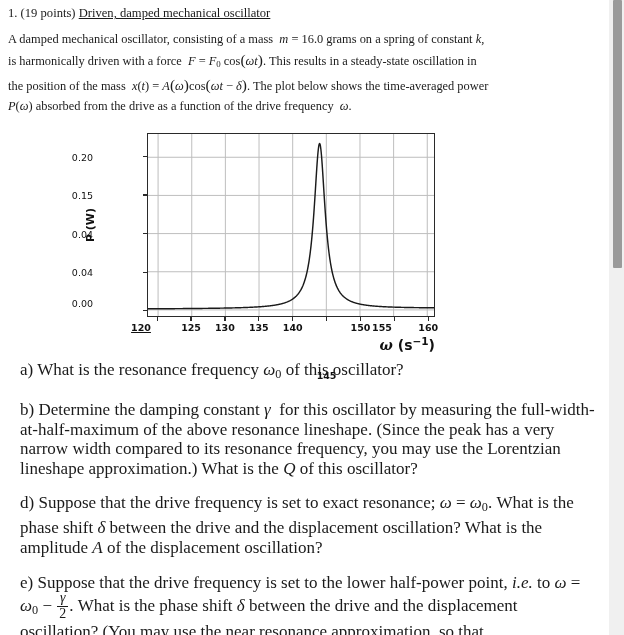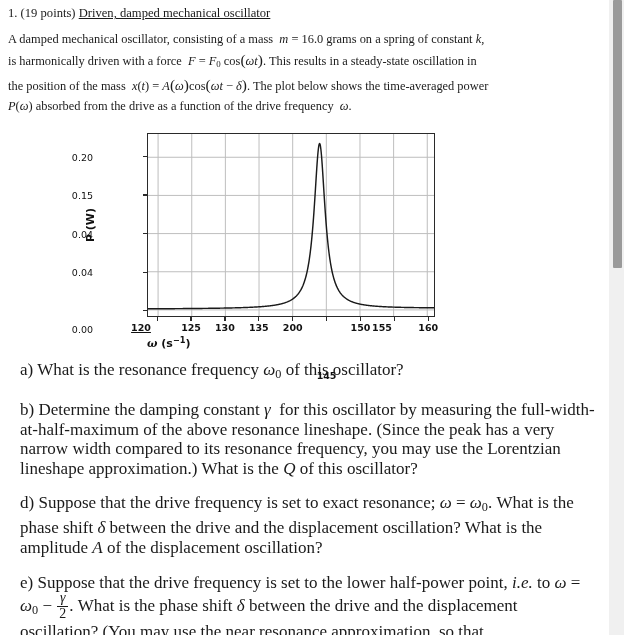--- a/index.html
+++ b/index.html
@@ -122,23 +122,23 @@
     top: 185px;
     width: 1.3px;
     height: 4px;
     background: #2a2a2a;
   }
   .xaxis-title {
     position: absolute;
     top: 203px;
     left: 55px;
     width: 288px;
-    text-align: left;
+    text-align: right;
     font-family: "DejaVu Sans", sans-serif;
-    font-size: 11px;
+    font-size: 14px;
     font-weight: bold;
     color: #111;
   }
   .yaxis-title {
     position: absolute;
     left: -2px;
     top: 93px;
     transform: translate(-50%, -50%) rotate(-90deg);
     font-family: "DejaVu Sans", sans-serif;
     font-size: 11px;
@@ -226,41 +226,41 @@
             <line x1="0" y1="139.25" x2="288" y2="139.25" stroke="#bdbdbd" stroke-width="1"></line>
             <line x1="0" y1="100.68" x2="288" y2="100.68" stroke="#bdbdbd" stroke-width="1"></line>
             <line x1="0" y1="62.10" x2="288" y2="62.10" stroke="#bdbdbd" stroke-width="1"></line>
             <line x1="0" y1="23.53" x2="288" y2="23.53" stroke="#bdbdbd" stroke-width="1"></line>
           </g>
         <path id="curve-path" fill="none" stroke="#1a1a1a" stroke-width="1.45" stroke-linejoin="round" stroke-linecap="round" d="M 0.00 176.74 L 0.32 176.73 L 0.64 176.73 L 0.96 176.73 L 1.28 176.73 L 1.60 176.73 L 1.92 176.73 L 2.24 176.72 L 2.56 176.72 L 2.88 176.72 L 3.20 176.72 L 3.52 176.72 L 3.84 176.72 L 4.16 176.71 L 4.48 176.71 L 4.80 176.71 L 5.12 176.71 L 5.44 176.71 L 5.76 176.71 L 6.08 176.70 L 6.40 176.70 L 6.72 176.70 L 7.04 176.70 L 7.36 176.70 L 7.68 176.70 L 8.00 176.69 L 8.32 176.69 L 8.64 176.69 L 8.96 176.69 L 9.28 176.69 L 9.60 176.68 L 9.92 176.68 L 10.24 176.68 L 10.56 176.68 L 10.88 176.68 L 11.20 176.68 L 11.52 176.67 L 11.84 176.67 L 12.16 176.67 L 12.48 176.67 L 12.80 176.67 L 13.12 176.66 L 13.44 176.66 L 13.76 176.66 L 14.08 176.66 L 14.40 176.66 L 14.72 176.66 L 15.04 176.65 L 15.36 176.65 L 15.68 176.65 L 16.00 176.65 L 16.32 176.65 L 16.64 176.64 L 16.96 176.64 L 17.28 176.64 L 17.60 176.64 L 17.92 176.64 L 18.24 176.63 L 18.56 176.63 L 18.88 176.63 L 19.20 176.63 L 19.52 176.63 L 19.84 176.62 L 20.16 176.62 L 20.48 176.62 L 20.80 176.62 L 21.12 176.62 L 21.44 176.61 L 21.76 176.61 L 22.08 176.61 L 22.40 176.61 L 22.72 176.60 L 23.04 176.60 L 23.36 176.60 L 23.68 176.60 L 24.00 176.60 L 24.32 176.59 L 24.64 176.59 L 24.96 176.59 L 25.28 176.59 L 25.60 176.58 L 25.92 176.58 L 26.24 176.58 L 26.56 176.58 L 26.88 176.58 L 27.20 176.57 L 27.52 176.57 L 27.84 176.57 L 28.16 176.57 L 28.48 176.56 L 28.80 176.56 L 29.12 176.56 L 29.44 176.56 L 29.76 176.56 L 30.08 176.55 L 30.40 176.55 L 30.72 176.55 L 31.04 176.55 L 31.36 176.54 L 31.68 176.54 L 32.00 176.54 L 32.32 176.54 L 32.64 176.53 L 32.96 176.53 L 33.28 176.53 L 33.60 176.53 L 33.92 176.52 L 34.24 176.52 L 34.56 176.52 L 34.88 176.52 L 35.20 176.51 L 35.52 176.51 L 35.84 176.51 L 36.16 176.51 L 36.48 176.50 L 36.80 176.50 L 37.12 176.50 L 37.44 176.50 L 37.76 176.49 L 38.08 176.49 L 38.40 176.49 L 38.72 176.48 L 39.04 176.48 L 39.36 176.48 L 39.68 176.48 L 40.00 176.47 L 40.32 176.47 L 40.64 176.47 L 40.96 176.46 L 41.28 176.46 L 41.60 176.46 L 41.92 176.46 L 42.24 176.45 L 42.56 176.45 L 42.88 176.45 L 43.20 176.44 L 43.52 176.44 L 43.84 176.44 L 44.16 176.44 L 44.48 176.43 L 44.80 176.43 L 45.12 176.43 L 45.44 176.42 L 45.76 176.42 L 46.08 176.42 L 46.40 176.41 L 46.72 176.41 L 47.04 176.41 L 47.36 176.40 L 47.68 176.40 L 48.00 176.40 L 48.32 176.40 L 48.64 176.39 L 48.96 176.39 L 49.28 176.39 L 49.60 176.38 L 49.92 176.38 L 50.24 176.38 L 50.56 176.37 L 50.88 176.37 L 51.20 176.37 L 51.52 176.36 L 51.84 176.36 L 52.16 176.35 L 52.48 176.35 L 52.80 176.35 L 53.12 176.34 L 53.44 176.34 L 53.76 176.34 L 54.08 176.33 L 54.40 176.33 L 54.72 176.33 L 55.04 176.32 L 55.36 176.32 L 55.68 176.32 L 56.00 176.31 L 56.32 176.31 L 56.64 176.30 L 56.96 176.30 L 57.28 176.30 L 57.60 176.29 L 57.92 176.29 L 58.24 176.28 L 58.56 176.28 L 58.88 176.28 L 59.20 176.27 L 59.52 176.27 L 59.84 176.26 L 60.16 176.26 L 60.48 176.26 L 60.80 176.25 L 61.12 176.25 L 61.44 176.24 L 61.76 176.24 L 62.08 176.23 L 62.40 176.23 L 62.72 176.23 L 63.04 176.22 L 63.36 176.22 L 63.68 176.21 L 64.00 176.21 L 64.32 176.20 L 64.64 176.20 L 64.96 176.19 L 65.28 176.19 L 65.60 176.19 L 65.92 176.18 L 66.24 176.18 L 66.56 176.17 L 66.88 176.17 L 67.20 176.16 L 67.52 176.16 L 67.84 176.15 L 68.16 176.15 L 68.48 176.14 L 68.80 176.14 L 69.12 176.13 L 69.44 176.13 L 69.76 176.12 L 70.08 176.12 L 70.40 176.11 L 70.72 176.11 L 71.04 176.10 L 71.36 176.10 L 71.68 176.09 L 72.00 176.08 L 72.32 176.08 L 72.64 176.07 L 72.96 176.07 L 73.28 176.06 L 73.60 176.06 L 73.92 176.05 L 74.24 176.04 L 74.56 176.04 L 74.88 176.03 L 75.20 176.03 L 75.52 176.02 L 75.84 176.02 L 76.16 176.01 L 76.48 176.00 L 76.80 176.00 L 77.12 175.99 L 77.44 175.98 L 77.76 175.98 L 78.08 175.97 L 78.40 175.97 L 78.72 175.96 L 79.04 175.95 L 79.36 175.95 L 79.68 175.94 L 80.00 175.93 L 80.32 175.92 L 80.64 175.92 L 80.96 175.91 L 81.28 175.90 L 81.60 175.90 L 81.92 175.89 L 82.24 175.88 L 82.56 175.88 L 82.88 175.87 L 83.20 175.86 L 83.52 175.85 L 83.84 175.85 L 84.16 175.84 L 84.48 175.83 L 84.80 175.82 L 85.12 175.81 L 85.44 175.81 L 85.76 175.80 L 86.08 175.79 L 86.40 175.78 L 86.72 175.77 L 87.04 175.77 L 87.36 175.76 L 87.68 175.75 L 88.00 175.74 L 88.32 175.73 L 88.64 175.72 L 88.96 175.71 L 89.28 175.70 L 89.60 175.70 L 89.92 175.69 L 90.24 175.68 L 90.56 175.67 L 90.88 175.66 L 91.20 175.65 L 91.52 175.64 L 91.84 175.63 L 92.16 175.62 L 92.48 175.61 L 92.80 175.60 L 93.12 175.59 L 93.44 175.58 L 93.76 175.57 L 94.08 175.56 L 94.40 175.55 L 94.72 175.54 L 95.04 175.52 L 95.36 175.51 L 95.68 175.50 L 96.00 175.49 L 96.32 175.48 L 96.64 175.47 L 96.96 175.46 L 97.28 175.44 L 97.60 175.43 L 97.92 175.42 L 98.24 175.41 L 98.56 175.39 L 98.88 175.38 L 99.20 175.37 L 99.52 175.36 L 99.84 175.34 L 100.16 175.33 L 100.48 175.32 L 100.80 175.30 L 101.12 175.29 L 101.44 175.28 L 101.76 175.26 L 102.08 175.25 L 102.40 175.23 L 102.72 175.22 L 103.04 175.20 L 103.36 175.19 L 103.68 175.17 L 104.00 175.16 L 104.32 175.14 L 104.64 175.13 L 104.96 175.11 L 105.28 175.09 L 105.60 175.08 L 105.92 175.06 L 106.24 175.04 L 106.56 175.03 L 106.88 175.01 L 107.20 174.99 L 107.52 174.97 L 107.84 174.96 L 108.16 174.94 L 108.48 174.92 L 108.80 174.90 L 109.12 174.88 L 109.44 174.86 L 109.76 174.84 L 110.08 174.82 L 110.40 174.80 L 110.72 174.78 L 111.04 174.76 L 111.36 174.74 L 111.68 174.72 L 112.00 174.69 L 112.32 174.67 L 112.64 174.65 L 112.96 174.63 L 113.28 174.60 L 113.60 174.58 L 113.92 174.56 L 114.24 174.53 L 114.56 174.51 L 114.88 174.48 L 115.20 174.46 L 115.52 174.43 L 115.84 174.40 L 116.16 174.38 L 116.48 174.35 L 116.80 174.32 L 117.12 174.29 L 117.44 174.27 L 117.76 174.24 L 118.08 174.21 L 118.40 174.18 L 118.72 174.15 L 119.04 174.11 L 119.36 174.08 L 119.68 174.05 L 120.00 174.02 L 120.32 173.98 L 120.64 173.95 L 120.96 173.92 L 121.28 173.88 L 121.60 173.85 L 121.92 173.81 L 122.24 173.77 L 122.56 173.73 L 122.88 173.70 L 123.20 173.66 L 123.52 173.62 L 123.84 173.58 L 124.16 173.53 L 124.48 173.49 L 124.80 173.45 L 125.12 173.41 L 125.44 173.36 L 125.76 173.32 L 126.08 173.27 L 126.40 173.22 L 126.72 173.17 L 127.04 173.12 L 127.36 173.07 L 127.68 173.02 L 128.00 172.97 L 128.32 172.92 L 128.64 172.86 L 128.96 172.81 L 129.28 172.75 L 129.60 172.69 L 129.92 172.63 L 130.24 172.57 L 130.56 172.51 L 130.88 172.45 L 131.20 172.38 L 131.52 172.32 L 131.84 172.25 L 132.16 172.18 L 132.48 172.11 L 132.80 172.03 L 133.12 171.96 L 133.44 171.89 L 133.76 171.81 L 134.08 171.73 L 134.40 171.65 L 134.72 171.56 L 135.04 171.48 L 135.36 171.39 L 135.68 171.30 L 136.00 171.21 L 136.32 171.12 L 136.64 171.02 L 136.96 170.92 L 137.28 170.82 L 137.60 170.71 L 137.92 170.61 L 138.24 170.50 L 138.56 170.39 L 138.88 170.27 L 139.20 170.15 L 139.52 170.03 L 139.84 169.90 L 140.16 169.78 L 140.48 169.64 L 140.80 169.51 L 141.12 169.37 L 141.44 169.22 L 141.76 169.08 L 142.08 168.92 L 142.40 168.77 L 142.72 168.60 L 143.04 168.44 L 143.36 168.27 L 143.68 168.09 L 144.00 167.91 L 144.32 167.72 L 144.64 167.53 L 144.96 167.33 L 145.28 167.12 L 145.60 166.90 L 145.92 166.68 L 146.24 166.46 L 146.56 166.22 L 146.88 165.98 L 147.20 165.73 L 147.52 165.46 L 147.84 165.20 L 148.16 164.92 L 148.48 164.63 L 148.80 164.33 L 149.12 164.02 L 149.44 163.69 L 149.76 163.36 L 150.08 163.01 L 150.40 162.65 L 150.72 162.28 L 151.04 161.89 L 151.36 161.48 L 151.68 161.06 L 152.00 160.63 L 152.32 160.17 L 152.64 159.70 L 152.96 159.20 L 153.28 158.69 L 153.60 158.15 L 153.92 157.59 L 154.24 157.00 L 154.56 156.39 L 154.88 155.75 L 155.20 155.08 L 155.52 154.38 L 155.84 153.65 L 156.16 152.89 L 156.48 152.08 L 156.80 151.24 L 157.12 150.36 L 157.44 149.43 L 157.76 148.46 L 158.08 147.44 L 158.40 146.36 L 158.72 145.23 L 159.04 144.04 L 159.36 142.79 L 159.68 141.47 L 160.00 140.08 L 160.32 138.61 L 160.64 137.06 L 160.96 135.43 L 161.28 133.70 L 161.60 131.88 L 161.92 129.96 L 162.24 127.92 L 162.56 125.77 L 162.88 123.50 L 163.20 121.10 L 163.52 118.56 L 163.84 115.87 L 164.16 113.03 L 164.48 110.03 L 164.80 106.87 L 165.12 103.53 L 165.44 100.02 L 165.76 96.32 L 166.08 92.44 L 166.40 88.37 L 166.72 84.12 L 167.04 79.69 L 167.36 75.08 L 167.68 70.33 L 168.00 65.43 L 168.32 60.43 L 168.64 55.35 L 168.96 50.23 L 169.28 45.13 L 169.60 40.09 L 169.92 35.19 L 170.24 30.50 L 170.56 26.09 L 170.88 22.05 L 171.20 18.46 L 171.52 15.40 L 171.84 12.93 L 172.16 11.12 L 172.48 10.02 L 172.80 9.64 L 173.12 10.01 L 173.44 11.12 L 173.76 12.93 L 174.08 15.39 L 174.40 18.46 L 174.72 22.05 L 175.04 26.08 L 175.36 30.49 L 175.68 35.18 L 176.00 40.08 L 176.32 45.11 L 176.64 50.21 L 176.96 55.33 L 177.28 60.41 L 177.60 65.41 L 177.92 70.30 L 178.24 75.06 L 178.56 79.66 L 178.88 84.09 L 179.20 88.34 L 179.52 92.40 L 179.84 96.28 L 180.16 99.98 L 180.48 103.49 L 180.80 106.83 L 181.12 109.99 L 181.44 112.99 L 181.76 115.82 L 182.08 118.51 L 182.40 121.05 L 182.72 123.45 L 183.04 125.72 L 183.36 127.87 L 183.68 129.90 L 184.00 131.83 L 184.32 133.65 L 184.64 135.37 L 184.96 137.00 L 185.28 138.55 L 185.60 140.01 L 185.92 141.40 L 186.24 142.72 L 186.56 143.97 L 186.88 145.16 L 187.20 146.29 L 187.52 147.36 L 187.84 148.38 L 188.16 149.35 L 188.48 150.28 L 188.80 151.16 L 189.12 152.00 L 189.44 152.80 L 189.76 153.57 L 190.08 154.30 L 190.40 154.99 L 190.72 155.66 L 191.04 156.30 L 191.36 156.91 L 191.68 157.49 L 192.00 158.05 L 192.32 158.59 L 192.64 159.10 L 192.96 159.59 L 193.28 160.07 L 193.60 160.52 L 193.92 160.96 L 194.24 161.38 L 194.56 161.78 L 194.88 162.17 L 195.20 162.54 L 195.52 162.90 L 195.84 163.24 L 196.16 163.58 L 196.48 163.90 L 196.80 164.21 L 197.12 164.50 L 197.44 164.79 L 197.76 165.07 L 198.08 165.34 L 198.40 165.60 L 198.72 165.85 L 199.04 166.09 L 199.36 166.32 L 199.68 166.55 L 200.00 166.77 L 200.32 166.98 L 200.64 167.18 L 200.96 167.38 L 201.28 167.58 L 201.60 167.76 L 201.92 167.94 L 202.24 168.12 L 202.56 168.29 L 202.88 168.45 L 203.20 168.61 L 203.52 168.77 L 203.84 168.92 L 204.16 169.07 L 204.48 169.21 L 204.80 169.35 L 205.12 169.48 L 205.44 169.61 L 205.76 169.74 L 206.08 169.86 L 206.40 169.98 L 206.72 170.10 L 207.04 170.21 L 207.36 170.32 L 207.68 170.43 L 208.00 170.54 L 208.32 170.64 L 208.64 170.74 L 208.96 170.84 L 209.28 170.93 L 209.60 171.02 L 209.92 171.11 L 210.24 171.20 L 210.56 171.29 L 210.88 171.37 L 211.20 171.45 L 211.52 171.53 L 211.84 171.61 L 212.16 171.69 L 212.48 171.76 L 212.80 171.83 L 213.12 171.90 L 213.44 171.97 L 213.76 172.04 L 214.08 172.11 L 214.40 172.17 L 214.72 172.23 L 215.04 172.30 L 215.36 172.36 L 215.68 172.41 L 216.00 172.47 L 216.32 172.53 L 216.64 172.58 L 216.96 172.64 L 217.28 172.69 L 217.60 172.74 L 217.92 172.79 L 218.24 172.84 L 218.56 172.89 L 218.88 172.94 L 219.20 172.99 L 219.52 173.03 L 219.84 173.08 L 220.16 173.12 L 220.48 173.16 L 220.80 173.21 L 221.12 173.25 L 221.44 173.29 L 221.76 173.33 L 222.08 173.37 L 222.40 173.41 L 222.72 173.44 L 223.04 173.48 L 223.36 173.52 L 223.68 173.55 L 224.00 173.59 L 224.32 173.62 L 224.64 173.65 L 224.96 173.69 L 225.28 173.72 L 225.60 173.75 L 225.92 173.78 L 226.24 173.81 L 226.56 173.84 L 226.88 173.87 L 227.20 173.90 L 227.52 173.93 L 227.84 173.96 L 228.16 173.99 L 228.48 174.01 L 228.80 174.04 L 229.12 174.06 L 229.44 174.09 L 229.76 174.12 L 230.08 174.14 L 230.40 174.16 L 230.72 174.19 L 231.04 174.21 L 231.36 174.24 L 231.68 174.26 L 232.00 174.28 L 232.32 174.30 L 232.64 174.32 L 232.96 174.35 L 233.28 174.37 L 233.60 174.39 L 233.92 174.41 L 234.24 174.43 L 234.56 174.45 L 234.88 174.47 L 235.20 174.48 L 235.52 174.50 L 235.84 174.52 L 236.16 174.54 L 236.48 174.56 L 236.80 174.58 L 237.12 174.59 L 237.44 174.61 L 237.76 174.63 L 238.08 174.64 L 238.40 174.66 L 238.72 174.68 L 239.04 174.69 L 239.36 174.71 L 239.68 174.72 L 240.00 174.74 L 240.32 174.75 L 240.64 174.77 L 240.96 174.78 L 241.28 174.80 L 241.60 174.81 L 241.92 174.82 L 242.24 174.84 L 242.56 174.85 L 242.88 174.86 L 243.20 174.88 L 243.52 174.89 L 243.84 174.90 L 244.16 174.91 L 244.48 174.93 L 244.80 174.94 L 245.12 174.95 L 245.44 174.96 L 245.76 174.97 L 246.08 174.99 L 246.40 175.00 L 246.72 175.01 L 247.04 175.02 L 247.36 175.03 L 247.68 175.04 L 248.00 175.05 L 248.32 175.06 L 248.64 175.07 L 248.96 175.08 L 249.28 175.09 L 249.60 175.10 L 249.92 175.11 L 250.24 175.12 L 250.56 175.13 L 250.88 175.14 L 251.20 175.15 L 251.52 175.16 L 251.84 175.17 L 252.16 175.18 L 252.48 175.19 L 252.80 175.19 L 253.12 175.20 L 253.44 175.21 L 253.76 175.22 L 254.08 175.23 L 254.40 175.24 L 254.72 175.24 L 255.04 175.25 L 255.36 175.26 L 255.68 175.27 L 256.00 175.27 L 256.32 175.28 L 256.64 175.29 L 256.96 175.30 L 257.28 175.30 L 257.60 175.31 L 257.92 175.32 L 258.24 175.32 L 258.56 175.33 L 258.88 175.34 L 259.20 175.34 L 259.52 175.35 L 259.84 175.36 L 260.16 175.36 L 260.48 175.37 L 260.80 175.38 L 261.12 175.38 L 261.44 175.39 L 261.76 175.40 L 262.08 175.40 L 262.40 175.41 L 262.72 175.41 L 263.04 175.42 L 263.36 175.42 L 263.68 175.43 L 264.00 175.44 L 264.32 175.44 L 264.64 175.45 L 264.96 175.45 L 265.28 175.46 L 265.60 175.46 L 265.92 175.47 L 266.24 175.47 L 266.56 175.48 L 266.88 175.48 L 267.20 175.49 L 267.52 175.49 L 267.84 175.50 L 268.16 175.50 L 268.48 175.51 L 268.80 175.51 L 269.12 175.52 L 269.44 175.52 L 269.76 175.52 L 270.08 175.53 L 270.40 175.53 L 270.72 175.54 L 271.04 175.54 L 271.36 175.55 L 271.68 175.55 L 272.00 175.55 L 272.32 175.56 L 272.64 175.56 L 272.96 175.57 L 273.28 175.57 L 273.60 175.57 L 273.92 175.58 L 274.24 175.58 L 274.56 175.59 L 274.88 175.59 L 275.20 175.59 L 275.52 175.60 L 275.84 175.60 L 276.16 175.60 L 276.48 175.61 L 276.80 175.61 L 277.12 175.61 L 277.44 175.62 L 277.76 175.62 L 278.08 175.62 L 278.40 175.63 L 278.72 175.63 L 279.04 175.63 L 279.36 175.64 L 279.68 175.64 L 280.00 175.64 L 280.32 175.65 L 280.64 175.65 L 280.96 175.65 L 281.28 175.66 L 281.60 175.66 L 281.92 175.66 L 282.24 175.66 L 282.56 175.67 L 282.88 175.67 L 283.20 175.67 L 283.52 175.67 L 283.84 175.68 L 284.16 175.68 L 284.48 175.68 L 284.80 175.69 L 285.12 175.69 L 285.44 175.69 L 285.76 175.69 L 286.08 175.70 L 286.40 175.70 L 286.72 175.70 L 287.04 175.70 L 287.36 175.70 L 287.68 175.71 L 288.00 175.71"></path>
       </svg>
     </div>
 
     <div id="ytick-layer">
-        <div class="ytick-label" style="top: 197px;">0.00</div>
+        <div class="ytick-label" style="top: 171px;">0.00</div>
         <div class="ytick-mark" style="top: 178.178px; left: 51px;"></div>
         <div class="ytick-label" style="top: 140.254px;">0.04</div>
         <div class="ytick-mark" style="top: 139.604px; left: 51px;"></div>
         <div class="ytick-label" style="top: 101.679px;">0.04</div>
         <div class="ytick-mark" style="top: 101.029px; left: 51px;"></div>
         <div class="ytick-label" style="top: 63.1048px;">0.15</div>
         <div class="ytick-mark" style="top: 62.4548px; left: 51px;"></div>
         <div class="ytick-label" style="top: 24.5304px;">0.20</div>
         <div class="ytick-mark" style="top: 23.8804px; left: 51px;"></div>
       </div>
     <div id="xtick-layer">
         <div class="xtick-label" style="left: 49px; text-decoration: underline;">120</div>
         <div class="xtick-mark" style="left: 64.5147px;"></div>
         <div class="xtick-label" style="left: 99.0471px;">125</div>
         <div class="xtick-mark" style="left: 98.3971px;"></div>
         <div class="xtick-label" style="left: 132.929px;">130</div>
         <div class="xtick-mark" style="left: 132.279px;"></div>
         <div class="xtick-label" style="left: 166.812px;">135</div>
         <div class="xtick-mark" style="left: 166.162px;"></div>
-        <div class="xtick-label" style="left: 200.694px;">200</div>
+        <div class="xtick-label" style="left: 200.694px;">140</div>
         <div class="xtick-mark" style="left: 200.044px;"></div>
         <div class="xtick-label" style="left: 234.576px; margin-top: 48px;">145</div>
         <div class="xtick-mark" style="left: 233.926px;"></div>
         <div class="xtick-label" style="left: 268.459px;">150</div>
         <div class="xtick-mark" style="left: 267.809px;"></div>
         <div class="xtick-label" style="left: 290px;">155</div>
         <div class="xtick-mark" style="left: 301.691px;"></div>
         <div class="xtick-label" style="left: 336.224px;">160</div>
         <div class="xtick-mark" style="left: 335.574px;"></div>
       </div>

